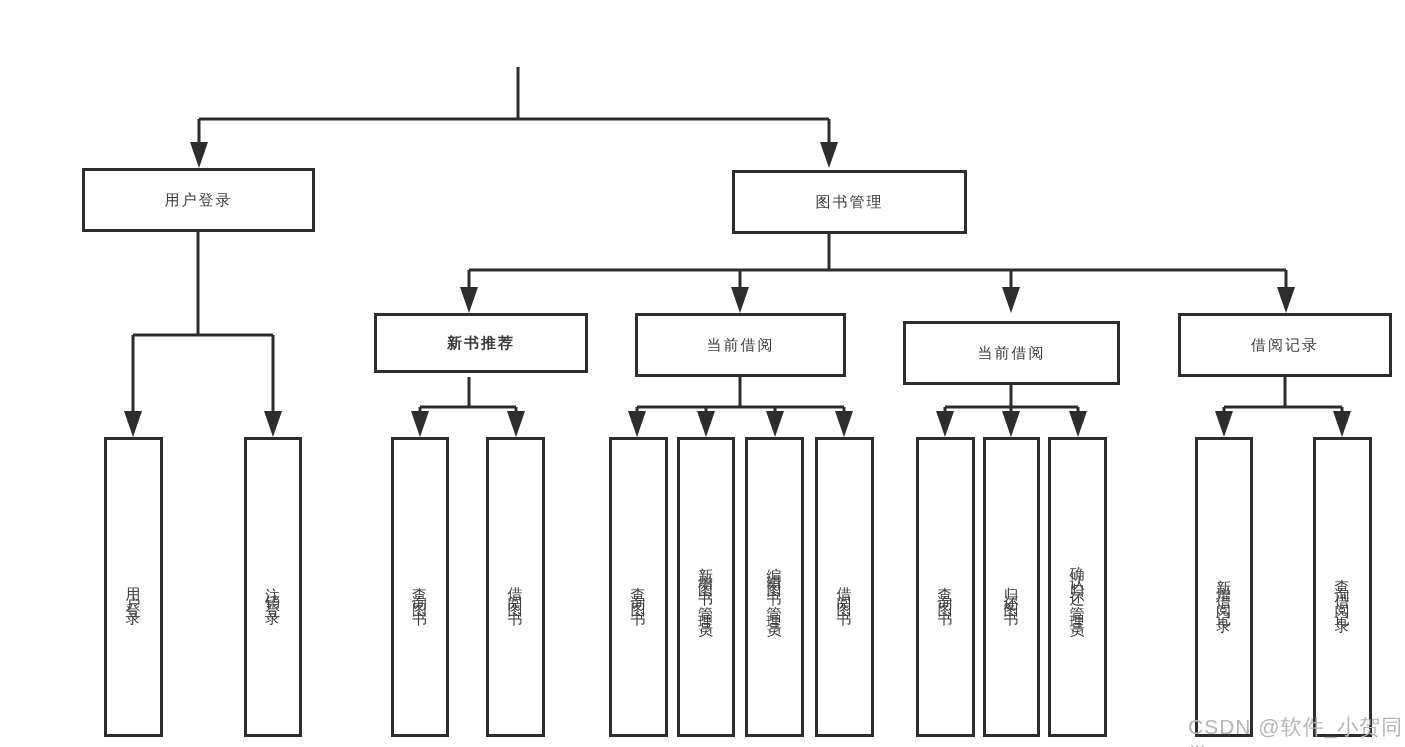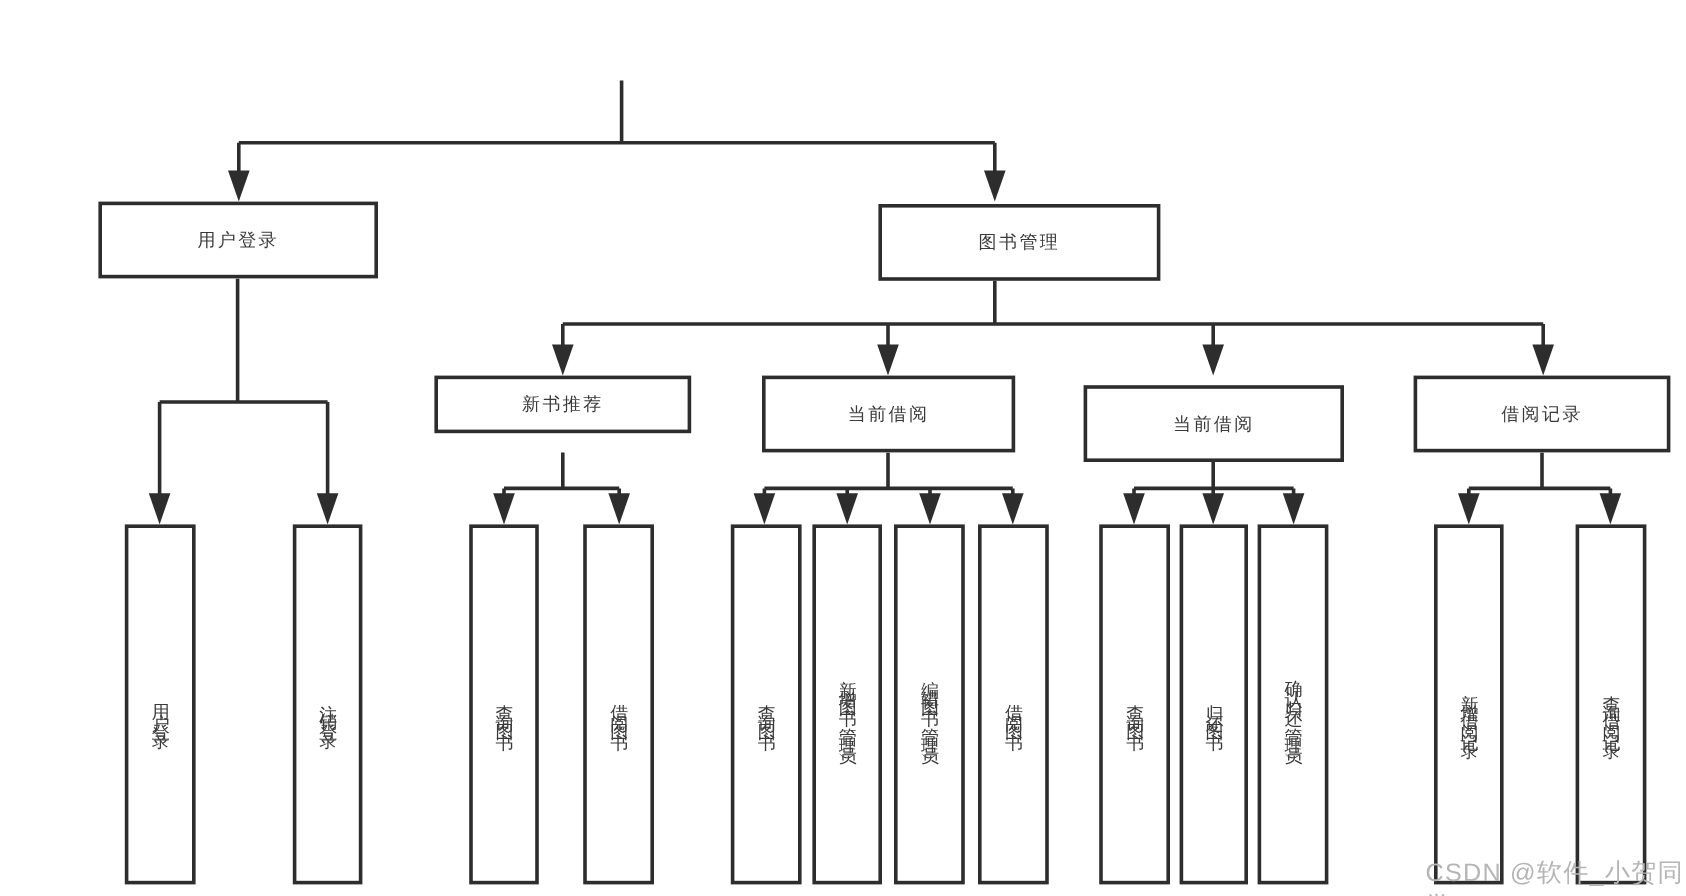--- a/index.html
+++ b/index.html
@@ -91,21 +91,21 @@
       <polygon points="1069,411 1087,411 1078,437"></polygon>
       <polygon points="1215,411 1233,411 1224,437"></polygon>
       <polygon points="1333,411 1351,411 1342,437"></polygon>
     </g>
   </svg>
 
 
   <div class="node" style="left:82px; top:168px; width:233px; height:64px;">用户登录</div>
   <div class="node" style="left:732px; top:170px; width:235px; height:64px;">图书管理</div>
 
-  <div class="node" style="left:362px; top:313px; width:214px; height:48px;">新书推荐</div>
+  <div class="node" style="left:374px; top:313px; width:214px; height:60px;font-weight:bold;">新书推荐</div>
   <div class="node" style="left:635px; top:313px; width:211px; height:64px;">当前借阅</div>
   <div class="node" style="left:903px; top:321px; width:217px; height:64px;">当前借阅</div>
   <div class="node" style="left:1178px; top:313px; width:214px; height:64px;">借阅记录</div>
 
   <div class="node v" style="left:104px; top:437px; width:59px; height:300px;">用户登录</div>
   <div class="node v" style="left:244px; top:437px; width:58px; height:300px;">注销登录</div>
 
   <div class="node v" style="left:391px; top:437px; width:58px; height:300px;">查询图书</div>
   <div class="node v" style="left:486px; top:437px; width:59px; height:300px;">借阅图书</div>
 

